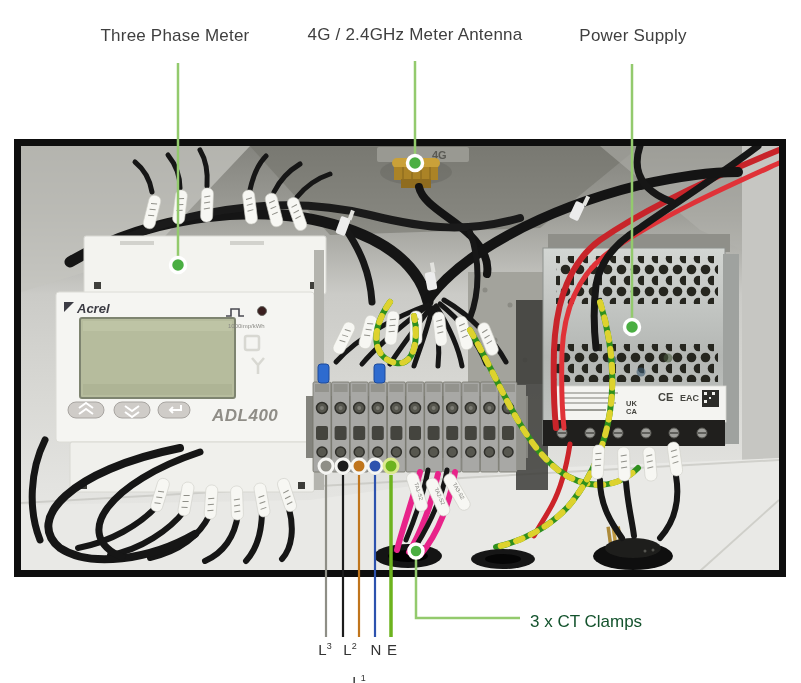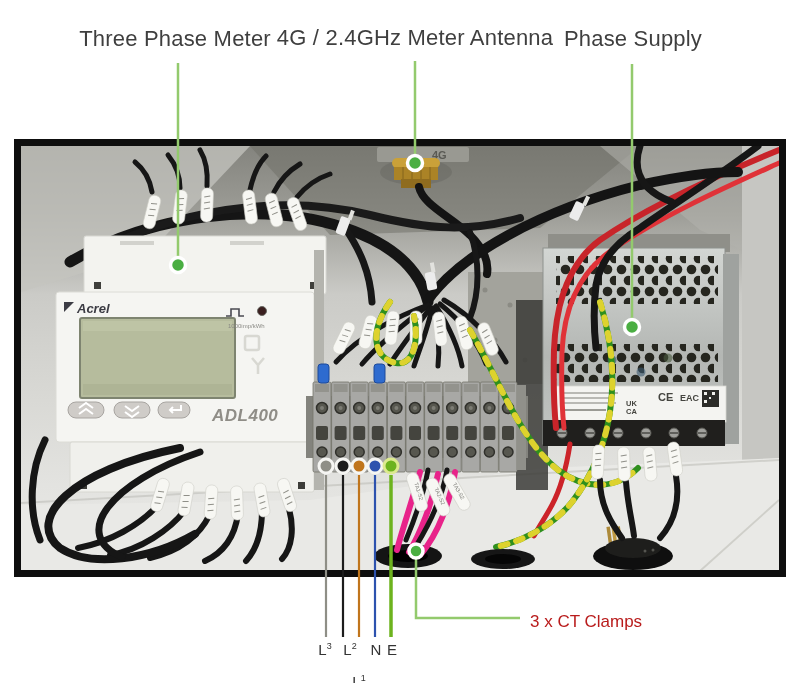--- a/index.html
+++ b/index.html
@@ -1,20 +1,20 @@
 <!DOCTYPE html>
 <html><head>
 <meta charset="utf-8">
 <style>
   html,body{margin:0;padding:0;background:#ffffff;}
   #stage{position:relative;width:801px;height:683px;background:#ffffff;overflow:hidden;
          font-family:"Liberation Sans", sans-serif;}
-  .callout-label{position:absolute;transform:translateX(-50%);font-size:22px;color:#3f3f3f;
+  .callout-label{position:absolute;transform:translateX(-50%);font-size:17px;color:#3f3f3f;
          letter-spacing:.2px;white-space:nowrap;}
-  .ct-label{position:absolute;font-size:17px;color:#b91c1c;white-space:nowrap;}
+  .ct-label{position:absolute;font-size:17px;color:#14532d;white-space:nowrap;}
   .wire-label{position:absolute;transform:translateX(-50%);font-size:15px;color:#333;}
   .wire-label sup{font-size:9px;}
   svg{position:absolute;left:0;top:0;}
 </style>
 </head>
 <body>
 
 <div id="stage">
 
   <svg width="801" height="683" viewBox="0 0 801 683">
@@ -352,21 +352,21 @@
       <circle cx="326" cy="466" r="7" stroke-width="3" fill="#8e8e86" stroke="#f5f5f2"></circle>
       <circle cx="343" cy="466" r="7" stroke-width="3" fill="#1c1c1c" stroke="#f5f5f2"></circle>
       <circle cx="359" cy="466" r="7" stroke-width="3" fill="#c0751c" stroke="#f5f5f2"></circle>
       <circle cx="375" cy="466" r="7" stroke-width="3" fill="#2d52ae" stroke="#f5f5f2"></circle>
       <circle cx="391" cy="466" r="7" stroke-width="3" fill="#6db31e" stroke="#dcea8e"></circle>
     </g>
   </svg>
 
   <div class="callout-label" style="left:175px;top:26px;">Three Phase Meter</div>
   <div class="callout-label" style="left:415px;top:25px;">4G / 2.4GHz Meter Antenna</div>
-  <div class="callout-label" style="left:633px;top:26px;">Phase Supply</div>
+  <div class="callout-label" style="left:633px;top:26px;">Power Supply</div>
   <div class="ct-label" style="left:530px;top:612px;">3 x CT Clamps</div>
 
   <span class="wire-label" style="left:325px;top:641px;"><span>L</span><sup>3</sup></span>
   <span class="wire-label" style="left:350px;top:641px;"><span>L</span><sup>2</sup></span>
   <span class="wire-label" style="left:359px;top:641px;margin-top:32px;"><span>L</span><sup>1</sup></span>
   <span class="wire-label" style="left:376px;top:641px;"><span>N</span><sup></sup></span>
   <span class="wire-label" style="left:392px;top:641px;"><span>E</span><sup></sup></span>
 </div>
 
 </body></html>

